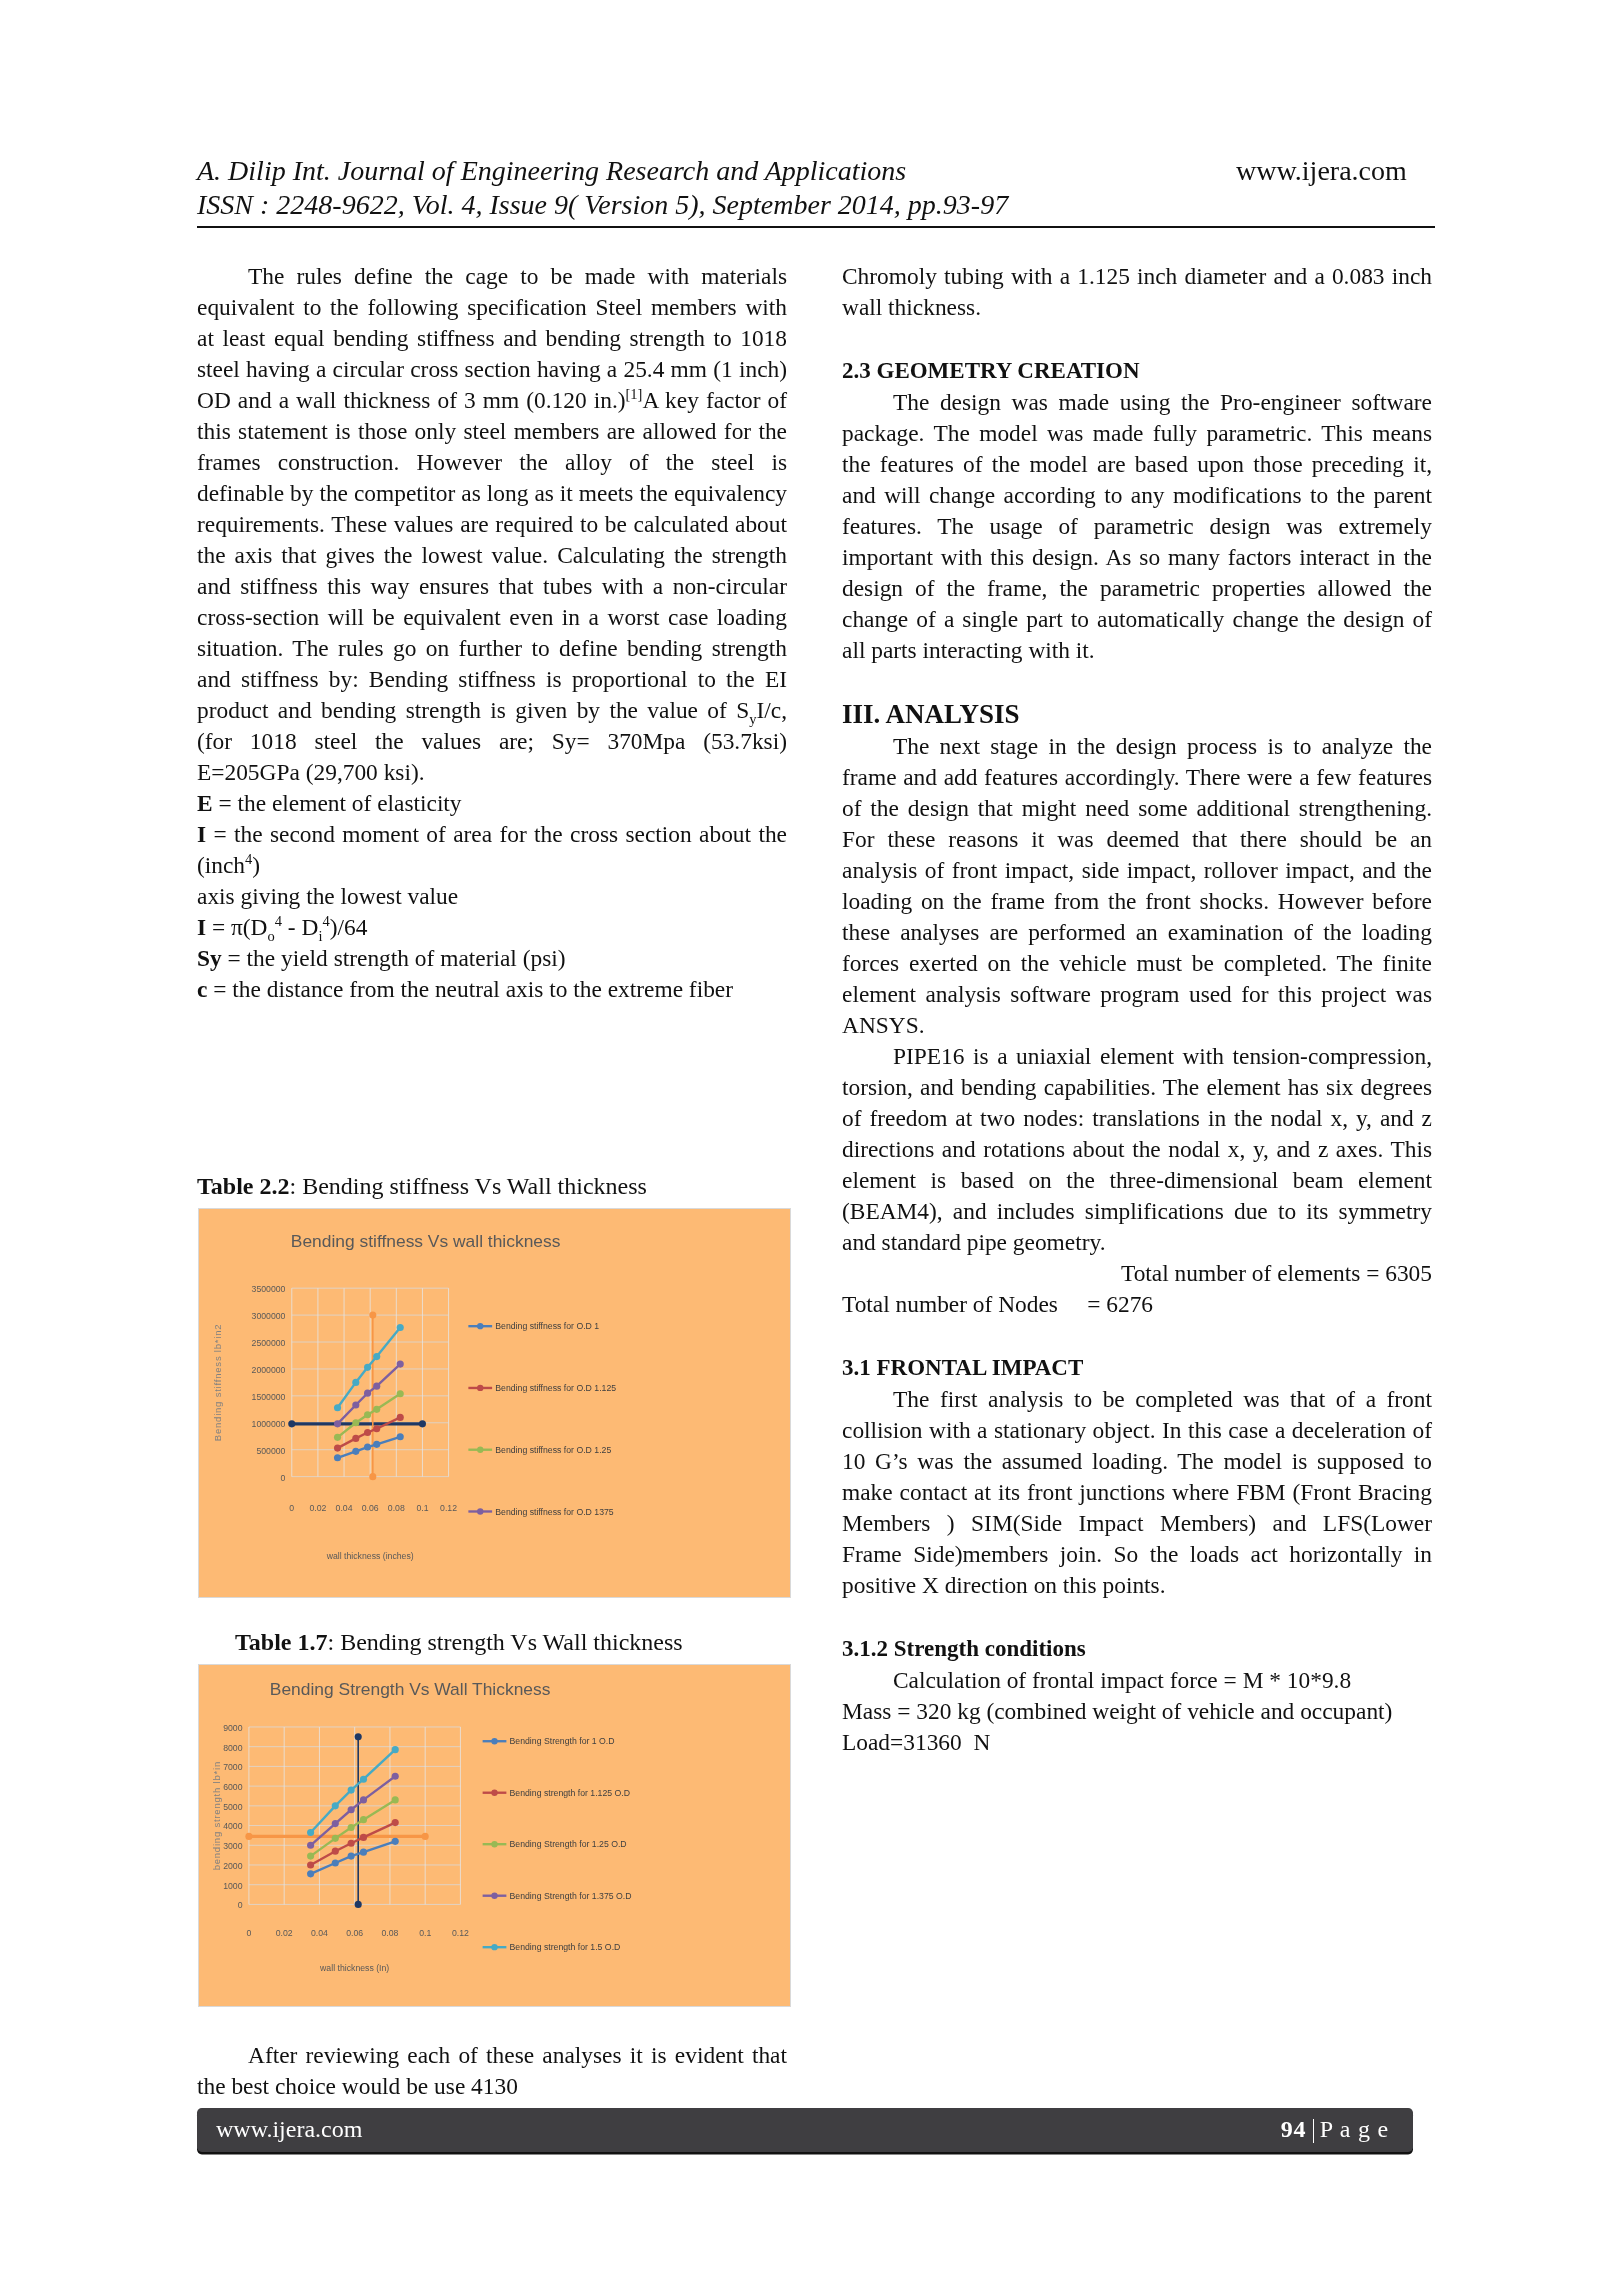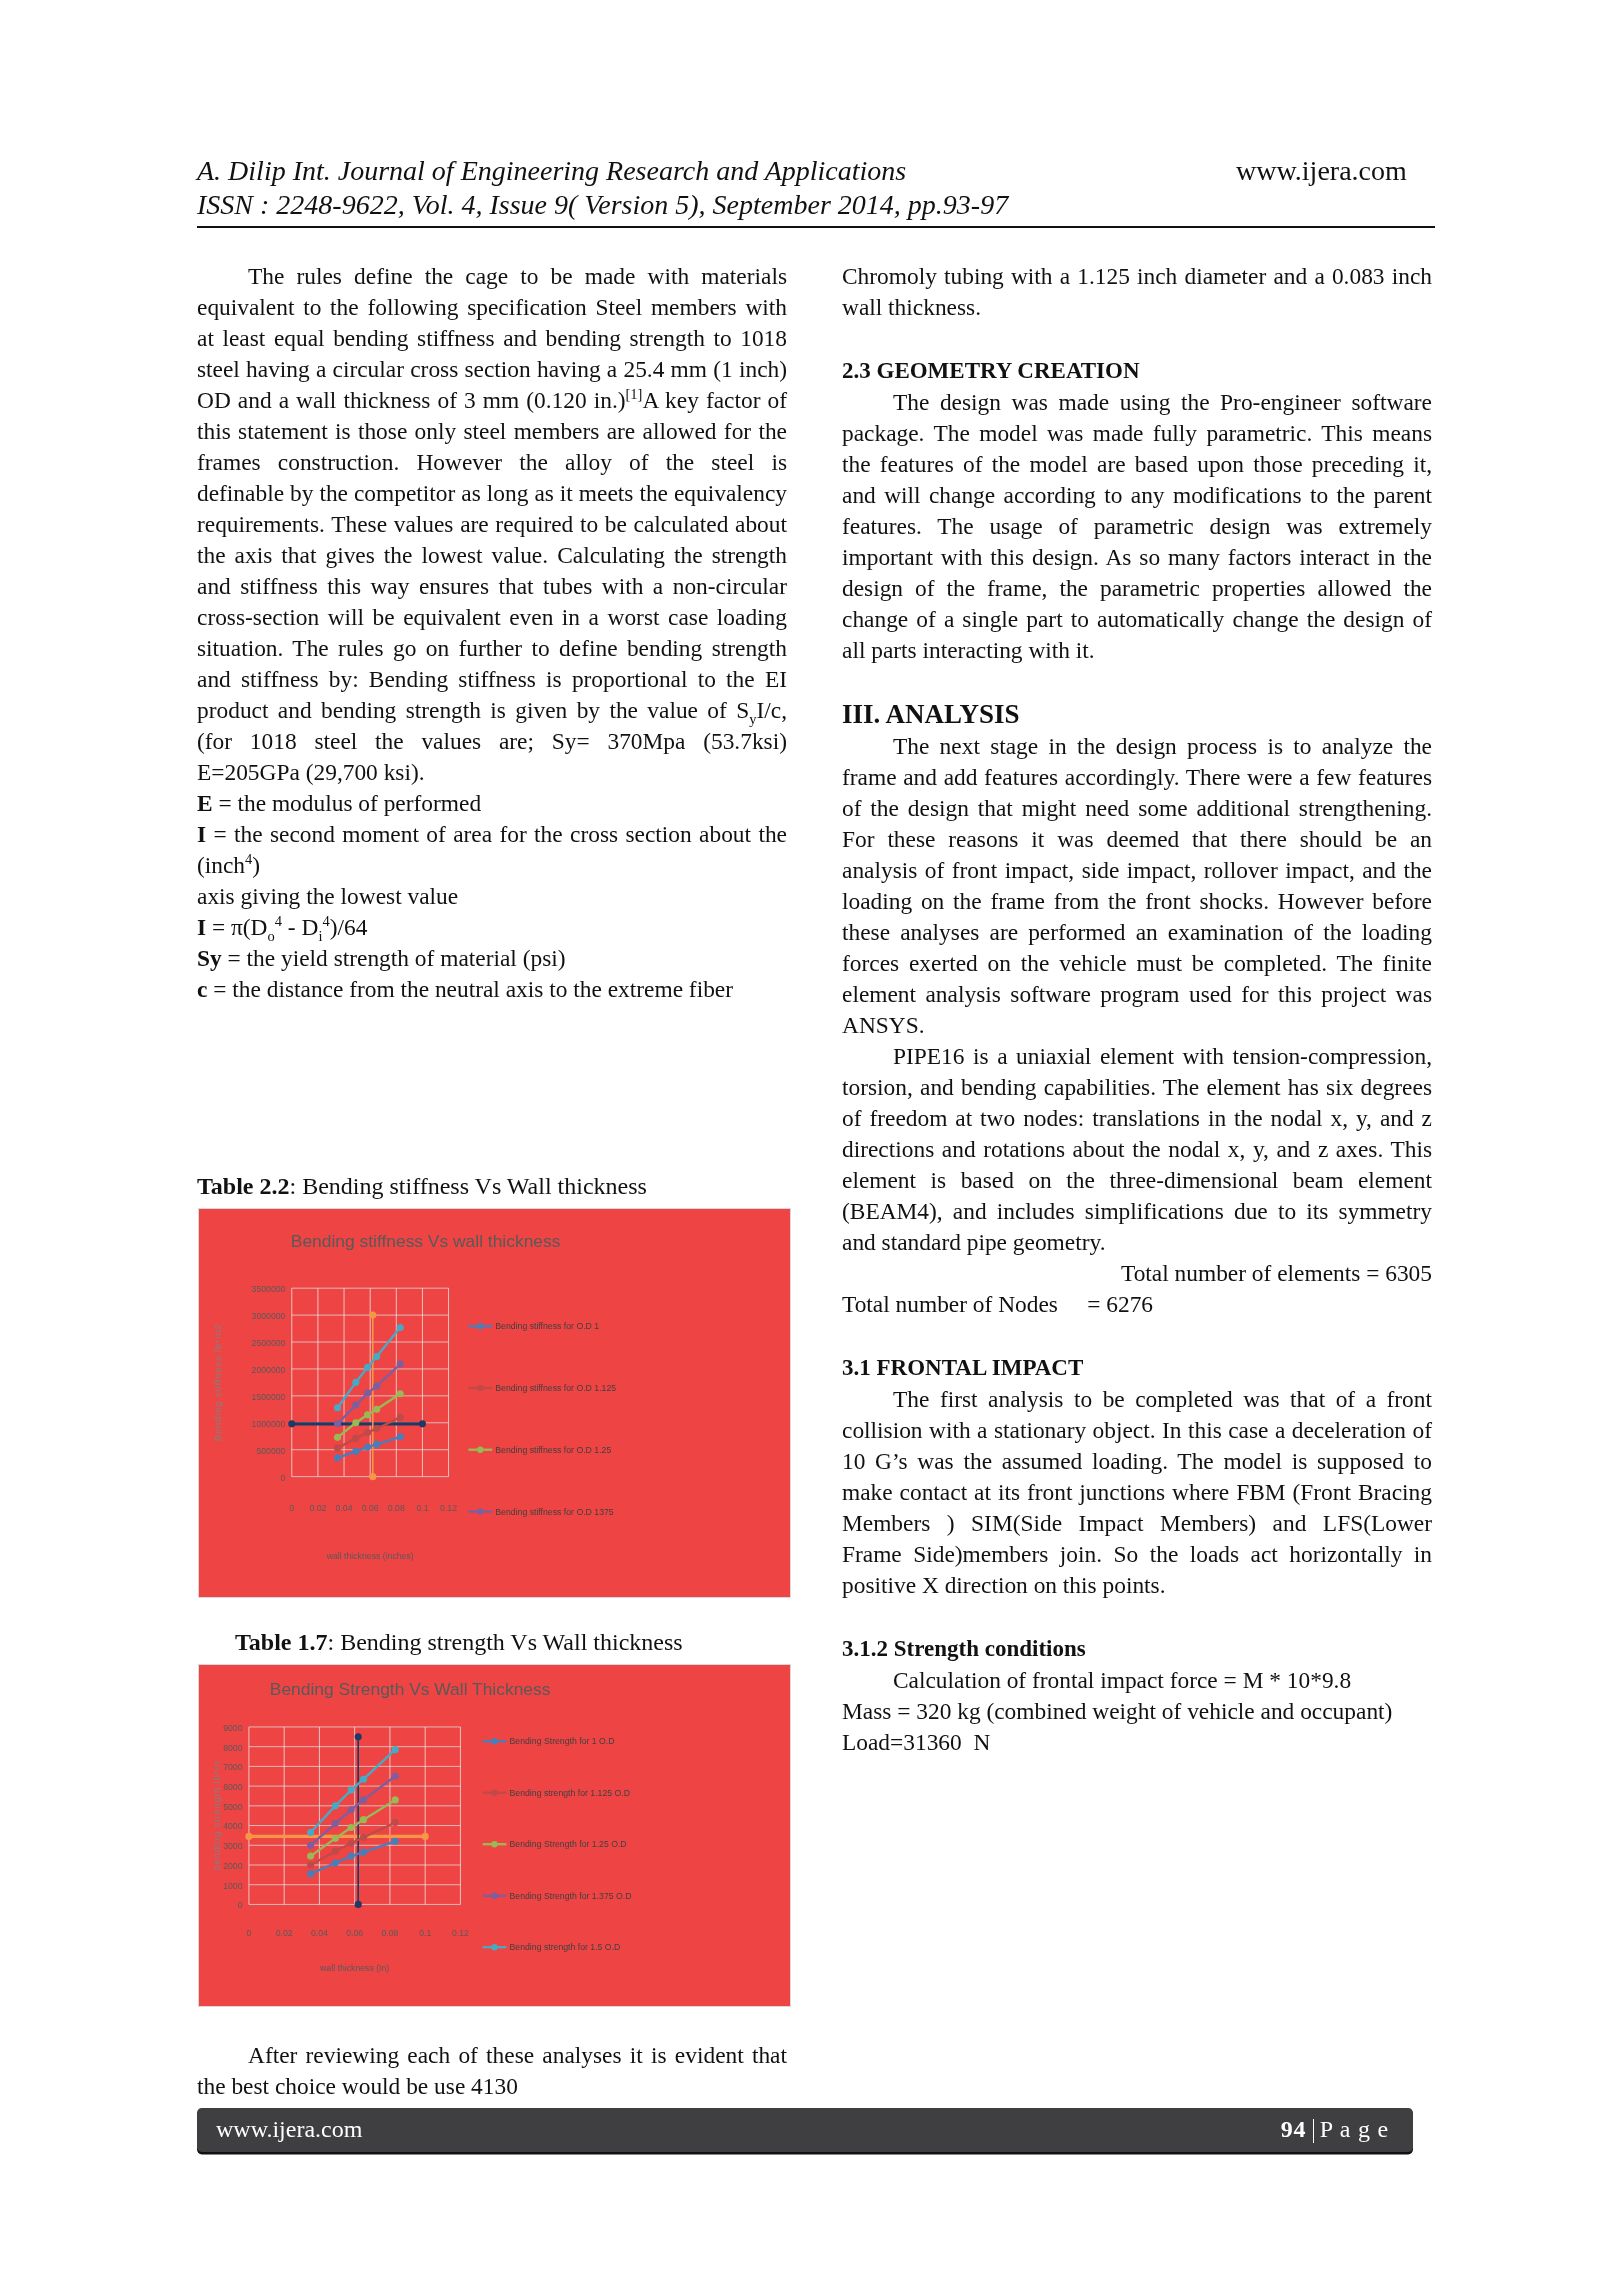--- a/index.html
+++ b/index.html
@@ -9,39 +9,39 @@
   .hdr-rule{position:absolute;left:197px;top:226px;width:1238px;height:2.4px;background:#111;}
   .col{position:absolute;font-size:23.4px;line-height:31px;text-align:justify;}
   .col p{margin:0;font-family:Liberation Serif, serif;}
   .ind{text-indent:51px;}
   .b{font-weight:bold;}
   .sec{font-weight:bold;font-size:23px;line-height:32px;margin:0;}
   .sec-center{font-weight:bold;font-size:27px;text-align:left;margin:0;line-height:33px;}
   .gap{height:32px;}
   sup,sub{font-size:62%;line-height:0;}
   .caption{font-size:24px;line-height:32px;}
-  .chart-frame{position:absolute;border:1.6px solid #d9d9d9;background:#ef4444;}
+  .chart-frame{position:absolute;border:1.6px solid #d9d9d9;background:#fdba74;}
   .chart-frame svg{display:block;}
   .footer-bar{position:absolute;left:197px;top:2108px;width:1216px;height:44px;background:#3f3e41;border-radius:4.8px;box-shadow:0 2.4px 0 #111;color:#fff;}
   .footer-bar .l{position:absolute;left:19px;top:8px;font-size:24px;}
   .footer-bar .r{position:absolute;right:24px;top:8px;font-size:24px;letter-spacing:0.8px;}
   .footer-bar .r b{font-weight:bold;}
   .sep{display:inline-block;width:0.8px;height:24px;background:#fff;vertical-align:middle;margin:0 6.3px;}
 </style>
 </head>
 <body>
 
 <div class="abs hdr" style="left:197px;top:155px;">A. Dilip Int. Journal of Engineering Research and Applications</div>
 <div class="abs hdr" style="left:1236px;top:155px;font-style:normal;">www.ijera.com</div>
 <div class="abs hdr" style="left:197px;top:189px;">ISSN : 2248-9622, Vol. 4, Issue 9( Version 5), September 2014, pp.93-97</div>
 <div class="hdr-rule"></div>
 
 <div class="col" style="left:197px;top:261px;width:590px;">
   <p class="ind"><span>The rules define the cage to be made with materials equivalent to the following specification Steel members with at least equal bending stiffness and bending strength to 1018 steel having a circular cross section having a 25.4 mm (1 inch) OD and a wall thickness of 3 mm (0.120 in.)</span><sup>[1]</sup><span>A key factor of this statement is those only steel members are allowed for the frames construction. However the alloy of the steel is definable by the competitor as long as it meets the equivalency requirements. These values are required to be calculated about the axis that gives the lowest value. Calculating the strength and stiffness this way ensures that tubes with a non-circular cross-section will be equivalent even in a worst case loading situation. The rules go on further to define bending strength and stiffness by: Bending stiffness is proportional to the EI product and bending strength is given by the value of S</span><sub>y</sub><span>I/c, (for 1018 steel the values are; Sy= 370Mpa (53.7ksi) E=205GPa (29,700 ksi).</span></p>
-  <p><span class="b">E</span><span> = the modulus of performed</span></p>
+  <p><span class="b">E</span><span> = the element of elasticity</span></p>
   <p><span class="b">I</span><span> = the second moment of area for the cross section about the (inch</span><sup>4</sup><span>)</span></p>
   <p>axis giving the lowest value</p>
   <p><span class="b">I</span><span> = π(D</span><sub>o</sub><sup>4</sup><span> - D</span><sub>i</sub><sup>4</sup><span>)/64</span></p>
   <p><span class="b">Sy</span><span> = the yield strength of material (psi)</span></p>
   <p style="text-align:justify;"><span class="b">c</span><span> = the distance from the neutral axis to the extreme fiber</span></p>
 </div>
 
 <div class="abs caption" style="left:197px;top:1170px;"><span class="b">Table 2.2</span><span>: Bending stiffness Vs Wall thickness</span></div>
 
 <div class="chart-frame" style="left:198px;top:1208px;width:591px;height:388px;">

